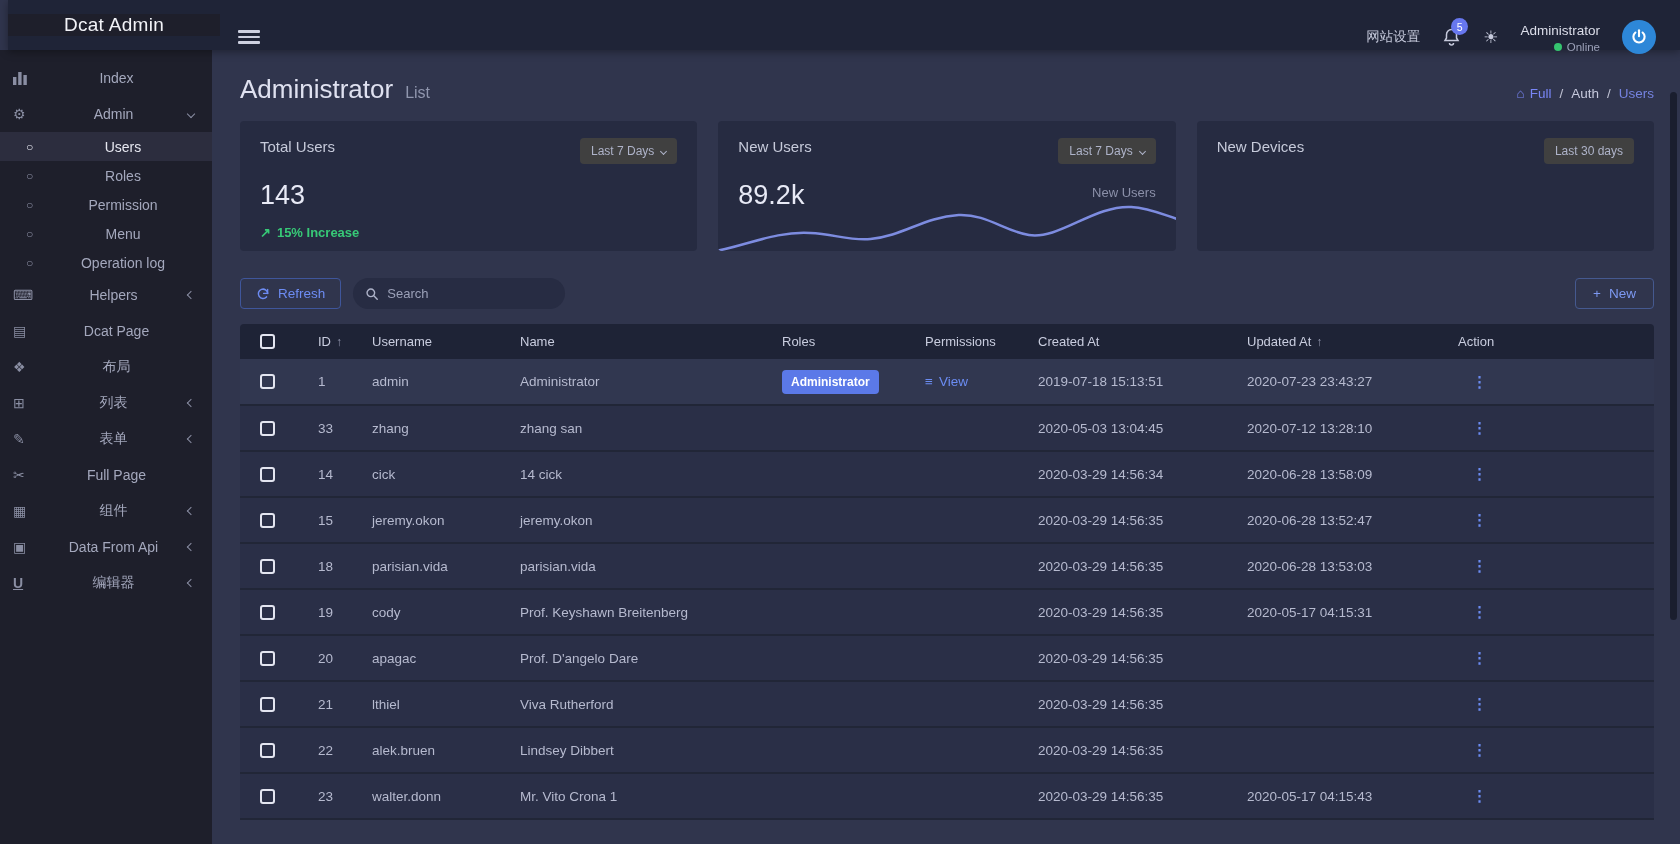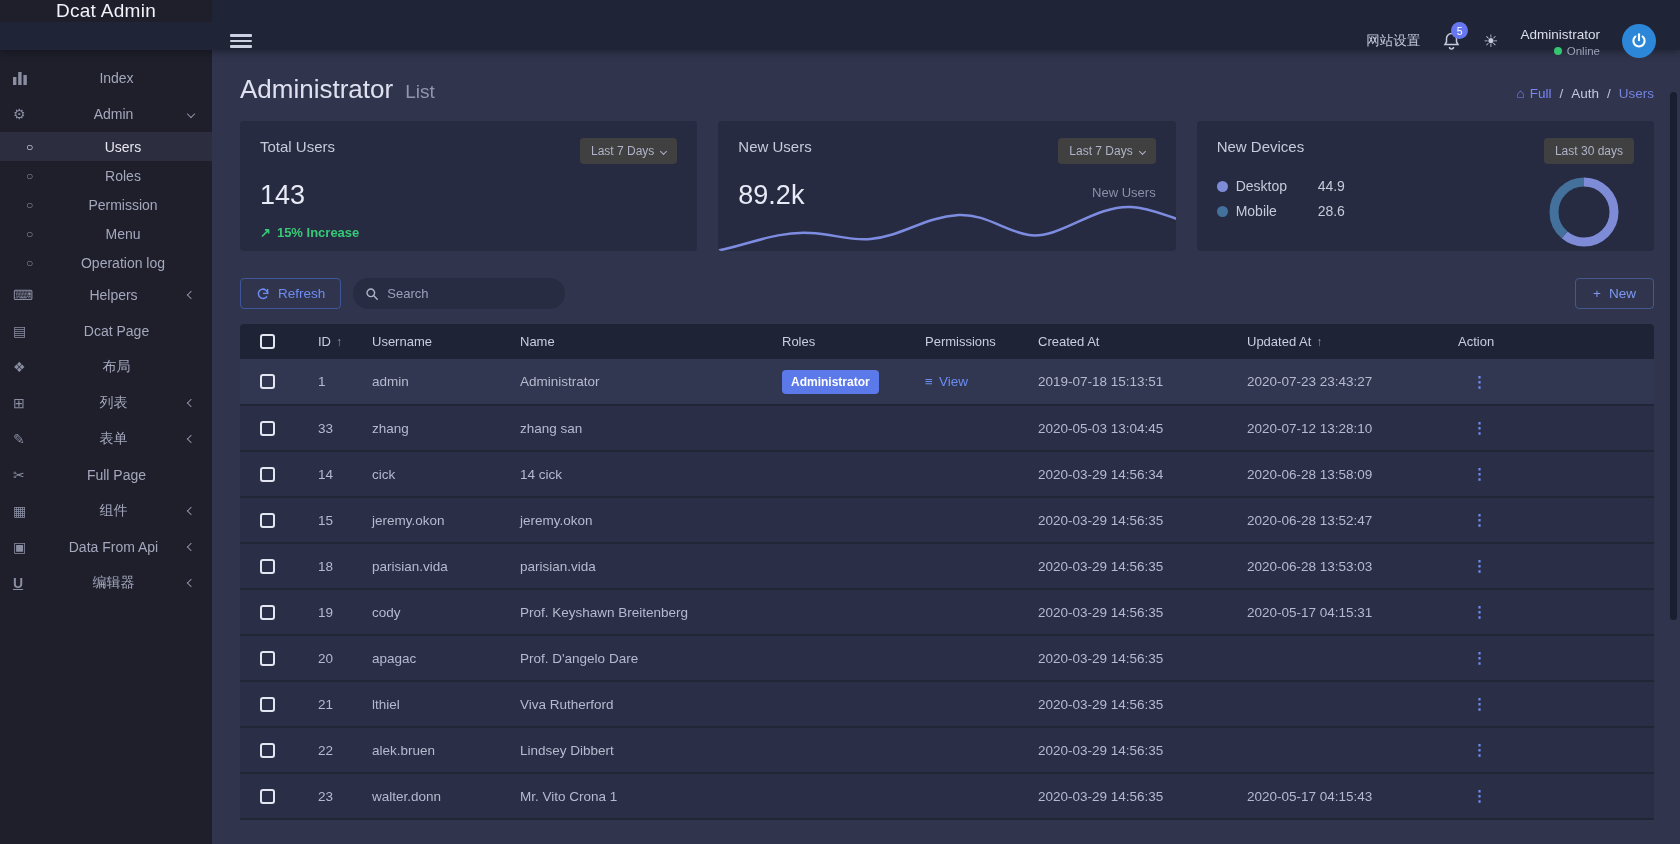--- a/index.html
+++ b/index.html
@@ -1,21 +1,21 @@
 <!DOCTYPE html>
 <html><head>
 <meta charset="utf-8">
 <style>
   * { margin:0; padding:0; box-sizing:border-box; }
   html,body { width:1680px; height:844px; overflow:hidden; }
   body { font-family:"Liberation Sans", sans-serif; background:#30354d; color:#b6bacf; }
   .app { position:relative; width:1680px; height:844px; overflow:hidden; }
 
   
-  .topbar { position:absolute; top:0; left:0; right:0; height:50px; display:flex; align-items:flex-start;
+  .topbar { position:absolute; top:0; left:8px; right:0; height:50px; display:flex; align-items:center;
             background:#1f2437; box-shadow:0 2px 8px rgba(0,0,0,.35); z-index:5; }
   .logo { width:212px; background:#1e1f2b; display:flex; align-items:center; justify-content:center;
           color:#f2f3f8; font-size:19px; letter-spacing:.3px; }
   .topbar-main { flex:1; display:flex; align-items:center; padding:0 24px 0 18px;margin-top:24px; }
   .hamburger { width:22px; cursor:pointer; display:flex; flex-direction:column; gap:3px; }
   .hamburger i { display:block; height:2.5px; background:#cdd0e0; border-radius:1px; }
   .top-right { margin-left:auto; display:flex; align-items:center; gap:22px; }
   .settings-link { color:#c6cadc; font-size:13.5px; cursor:pointer; }
   .bell-wrap { position:relative; cursor:pointer; display:flex; }
   .bell-badge { position:absolute; top:-9px; right:-7px; width:17px; height:17px; background:#6777ef;
@@ -40,21 +40,21 @@
   .side-item.active .s-icon { color:#e6e7f0; }
   .chev { width:6px; height:6px; border-right:1.5px solid #8a8ea3; border-bottom:1.5px solid #8a8ea3; display:inline-block; }
   .chev.left { transform:rotate(135deg); }
   .chev.down { transform:rotate(45deg); }
   .chev.small { width:5px; height:5px; border-color:#aeb3c9; }
 
   
   .main { position:absolute; top:50px; left:212px; right:0; bottom:0; padding:24px 26px 0 28px; }
   .title-row { display:flex; align-items:baseline; }
   .page-title { color:#dfe1f0; font-size:26px; font-weight:400; }
-  .page-sub { color:#9096ae; font-size:19px; margin-left:12px; }
+  .page-sub { color:#9096ae; font-size:16px; margin-left:12px; }
   .crumbs { margin-left:auto; font-size:13.5px; display:flex; align-items:center; gap:8px; }
   .crumb-home { color:#7986f7; cursor:pointer; display:flex; align-items:center; gap:5px; }
   .crumb-sep { color:#c0c3d4; }
   .crumb-plain { color:#c6c9dd; }
   .crumb-link { color:#7583e0; cursor:pointer; }
 
   
   .cards { display:flex; gap:21px; margin-top:16px; }
   .card { flex:1; height:130px; background:#262b41; border-radius:4px; padding:17px 20px; position:relative; overflow:hidden; }
   .card-head { display:flex; align-items:flex-start; }
@@ -279,40 +279,20 @@
         </svg>
       </div>
 
       <div class="card">
         <div class="card-head">
           <span class="card-title">New Devices</span>
           <span class="period-btn">
             <span>Last 30 days</span>
           </span>
         </div>
-        <div class="devices-body">
-          <div class="legend">
-            <div class="legend-row">
-              <span class="legend-dot" style="background:#7e8cd8"></span>
-              <span class="legend-label">Desktop</span>
-              <span class="legend-val">44.9</span>
-            </div>
-            <div class="legend-row">
-              <span class="legend-dot" style="background:#44719c"></span>
-              <span class="legend-label">Mobile</span>
-              <span class="legend-val">28.6</span>
-            </div>
-          </div>
-          <div class="donut-wrap">
-            <svg width="76" height="76" viewBox="0 0 76 76">
-              <circle cx="38" cy="38" r="30" fill="none" stroke="#7e8cd8" stroke-width="9" stroke-dasharray="115.2 73.3" transform="rotate(-90 38 38)"></circle>
-              <circle cx="38" cy="38" r="30" fill="none" stroke="#44719c" stroke-width="9" stroke-dasharray="73.3 115.2" stroke-dashoffset="-115.2" transform="rotate(-90 38 38)"></circle>
-            </svg>
-          </div>
-        </div>
       </div>
 
     </div>
 
     <div class="toolbar">
       <button class="btn-outline">
         <span>
           <svg width="14" height="14" viewBox="0 0 24 24" fill="none" stroke="#6d8cf3" stroke-width="2.6" stroke-linecap="round">
             <path d="M20 11 a8 8 0 1 0 -2 6"></path>
               <path d="M20 4 v7 h-7" stroke-width="2.2"></path>

